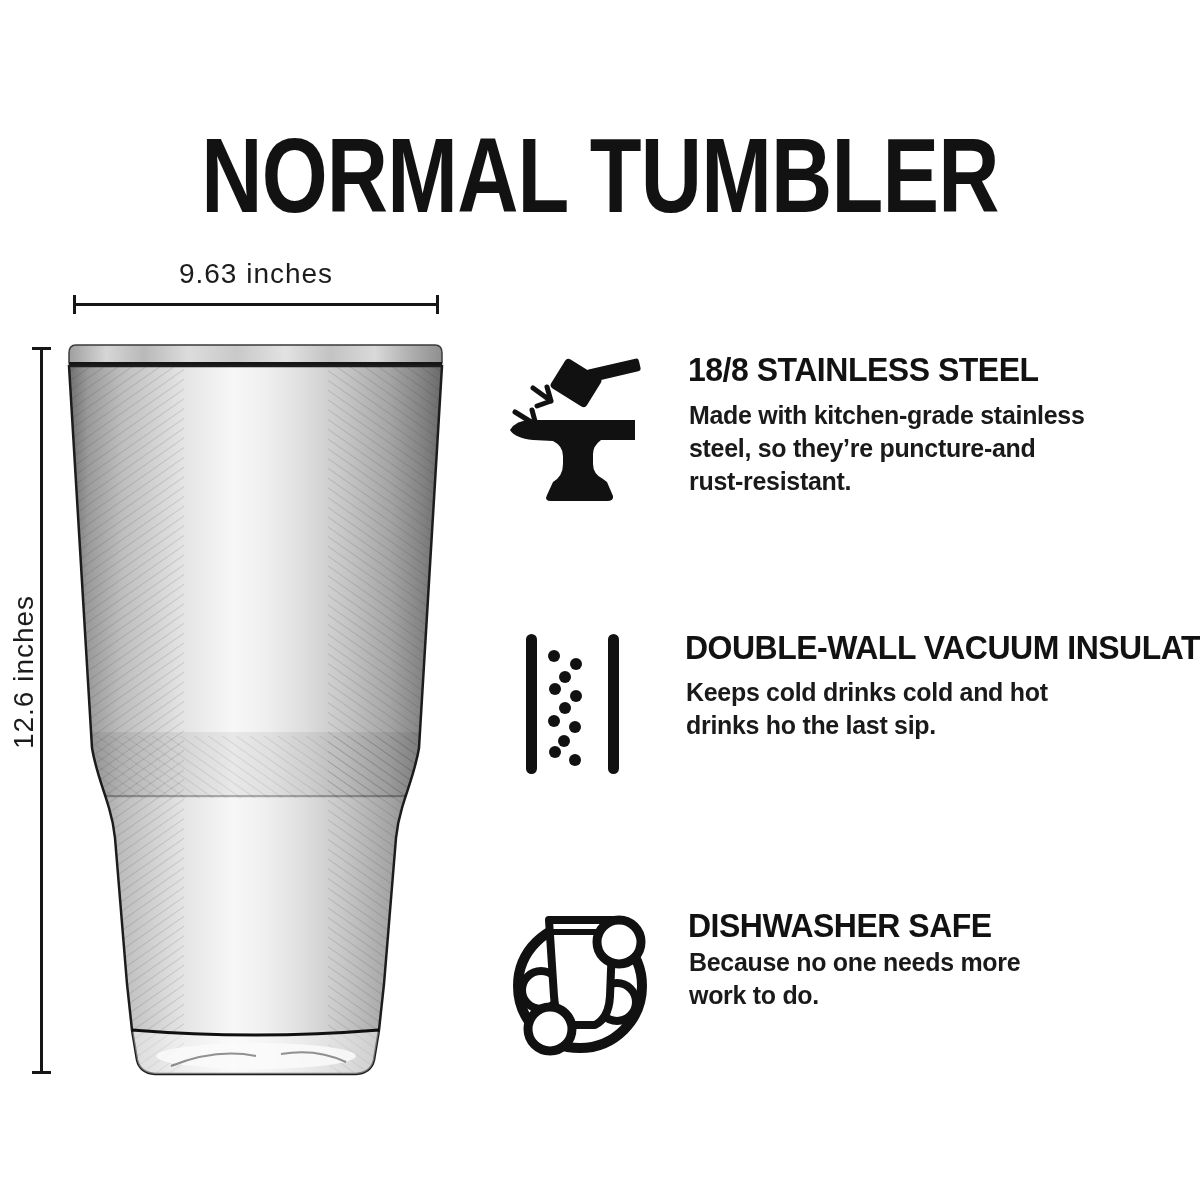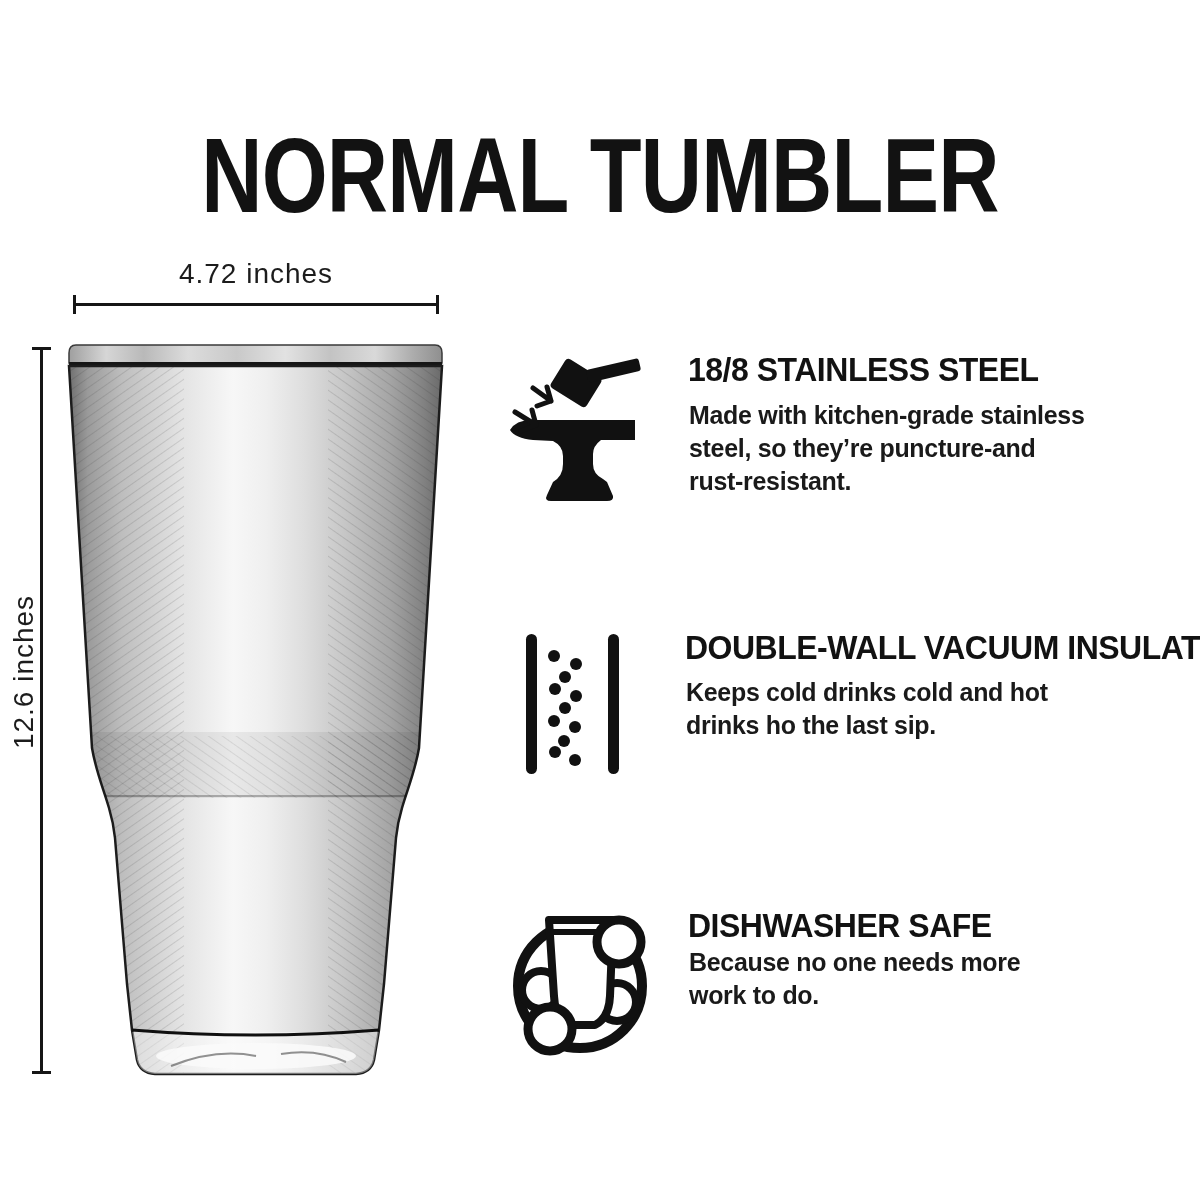--- a/index.html
+++ b/index.html
@@ -38,21 +38,21 @@
     font-size:26px; font-weight:bold; letter-spacing:-0.3px; line-height:33px;
     transform:scaleX(0.96); transform-origin:left top;
     white-space:pre-line; color:#1a1a1a;
   }
 </style>
 </head>
 <body>
 
 <div class="abs page-title">NORMAL TUMBLER</div>
 
-<div class="abs dim-label dim-h-label">4.72 inches</div>
+<div class="abs dim-label dim-h-label">9.63 inches</div>
 <div class="abs dim-h-line"></div>
 <div class="abs dim-tick-v" style="left:73px;"></div>
 <div class="abs dim-tick-v" style="left:436px;"></div>
 
 <div class="abs dim-label dim-v-label">12.6 inches</div>
 <div class="abs dim-v-line"></div>
 <div class="abs dim-tick-h" style="top:347px;"></div>
 <div class="abs dim-tick-h" style="top:1071px;"></div>
 
 <div class="abs" style="left:66px; top:344px; width:379px; height:734px;">

